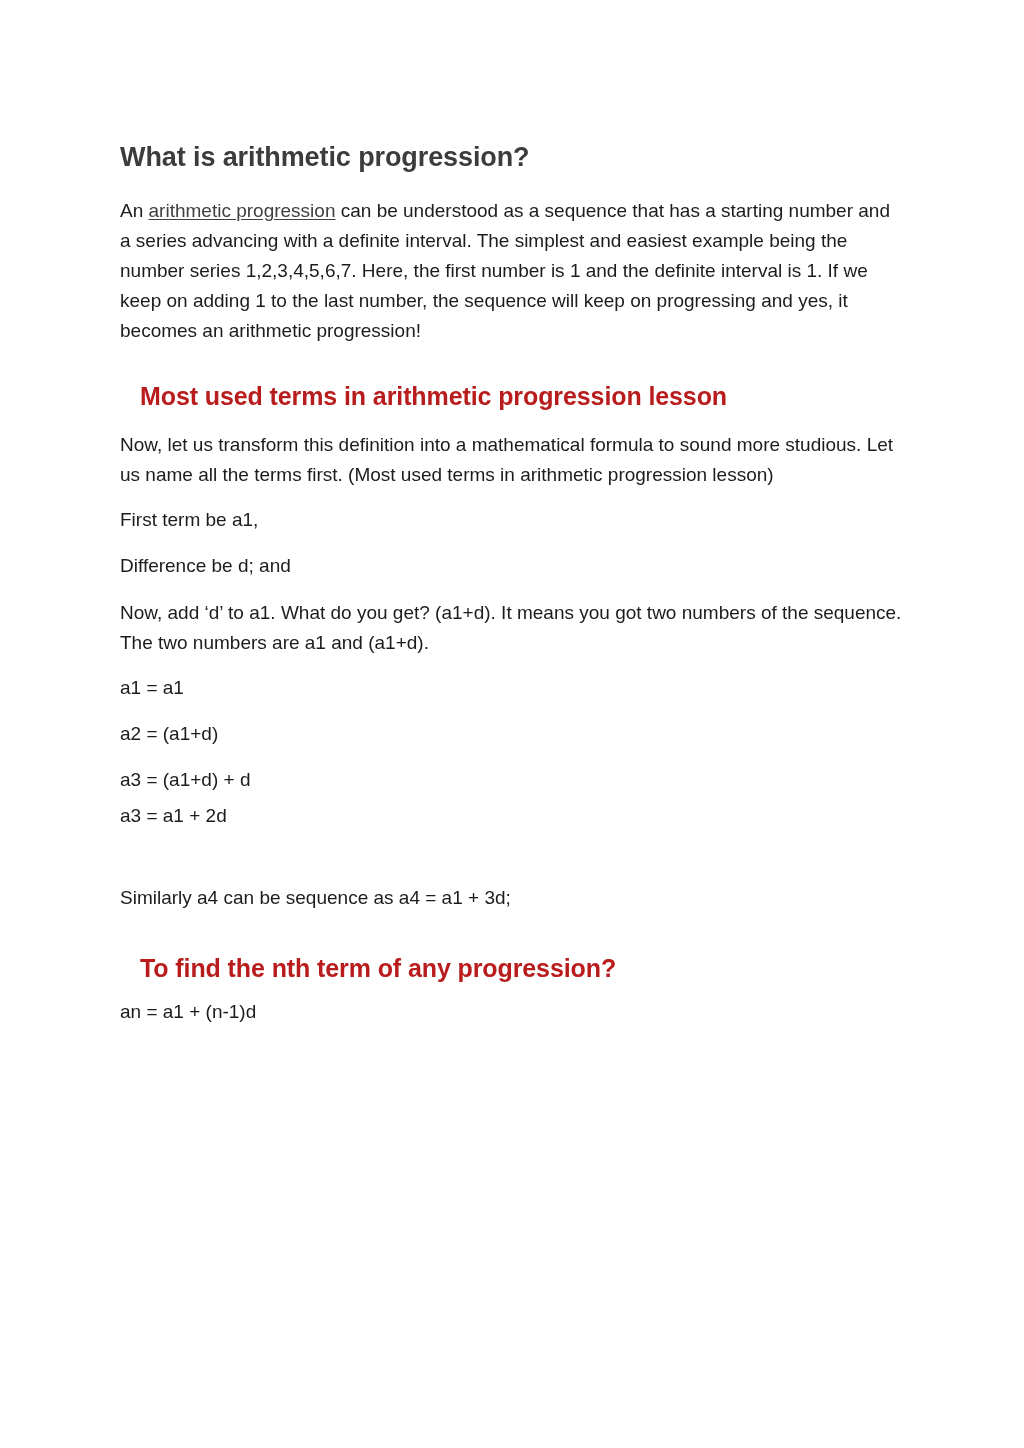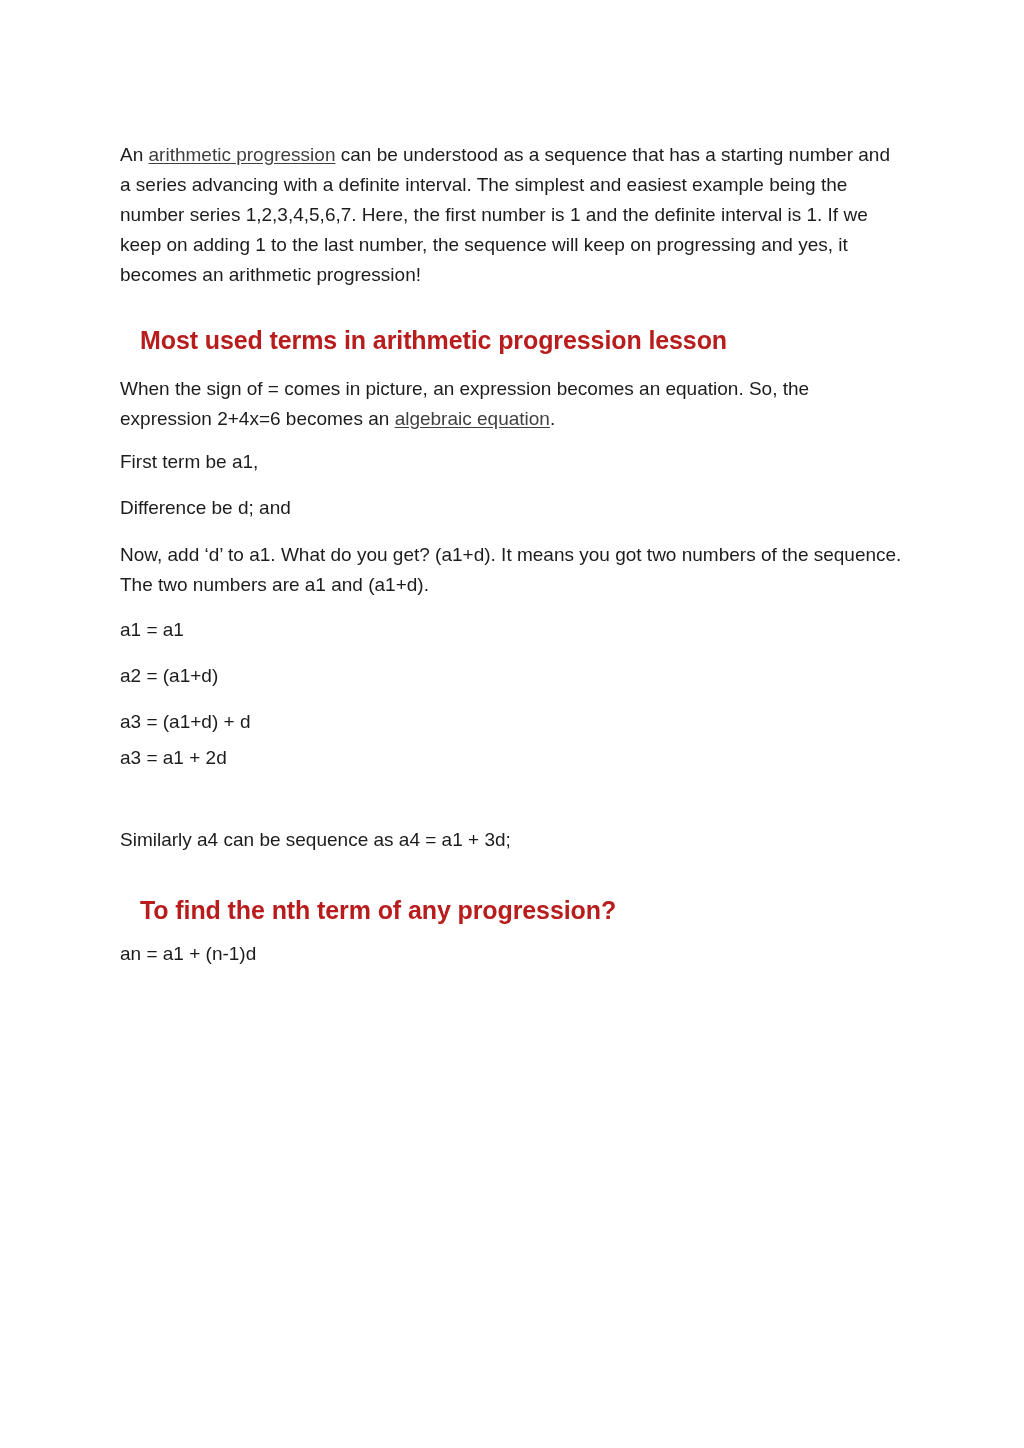--- a/index.html
+++ b/index.html
@@ -75,27 +75,28 @@
     text-decoration: underline;
     text-underline-offset: 2px;
   }
 </style>
 </head>
 <body>
 
 <div class="page">
   <div class="doc">
 
+    <h1 class="doc-title">What is arithmetic progression?</h1>
 
     <p class="body-text"><span>An </span><a class="inline-link" href="#">arithmetic progression</a><span> can be understood as a sequence that has a starting number and a series advancing with a definite interval. The simplest and easiest example being the number series 1,2,3,4,5,6,7. Here, the first number is 1 and the definite interval is 1. If we keep on adding 1 to the last number, the sequence will keep on progressing and yes, it becomes an arithmetic progression!</span></p>
 
     <h2 class="section-heading">Most used terms in arithmetic progression lesson</h2>
 
+    <p class="body-text">Now, let us transform this definition into a mathematical formula to sound more studious. Let us name all the terms first. (Most used terms in arithmetic progression lesson)</p>
 
-    <p class="body-text compact"><span>When the sign of = comes in picture, an expression becomes an equation. So, the expression 2+4x=6 becomes an </span><a class="inline-link" href="#">algebraic equation</a><span>.</span></p>
 
     <p class="formula-line">First term be a1,</p>
     <p class="formula-line">Difference be d; and</p>
 
     <p class="body-text">Now, add ‘d’ to a1. What do you get? (a1+d). It means you got two numbers of the sequence. The two numbers are a1 and (a1+d).</p>
 
     <p class="formula-line">a1 = a1</p>
     <p class="formula-line">a2 = (a1+d)</p>
     <p class="formula-line tight">a3 = (a1+d) + d</p>
     <p class="formula-line tight">a3 = a1 + 2d</p>

